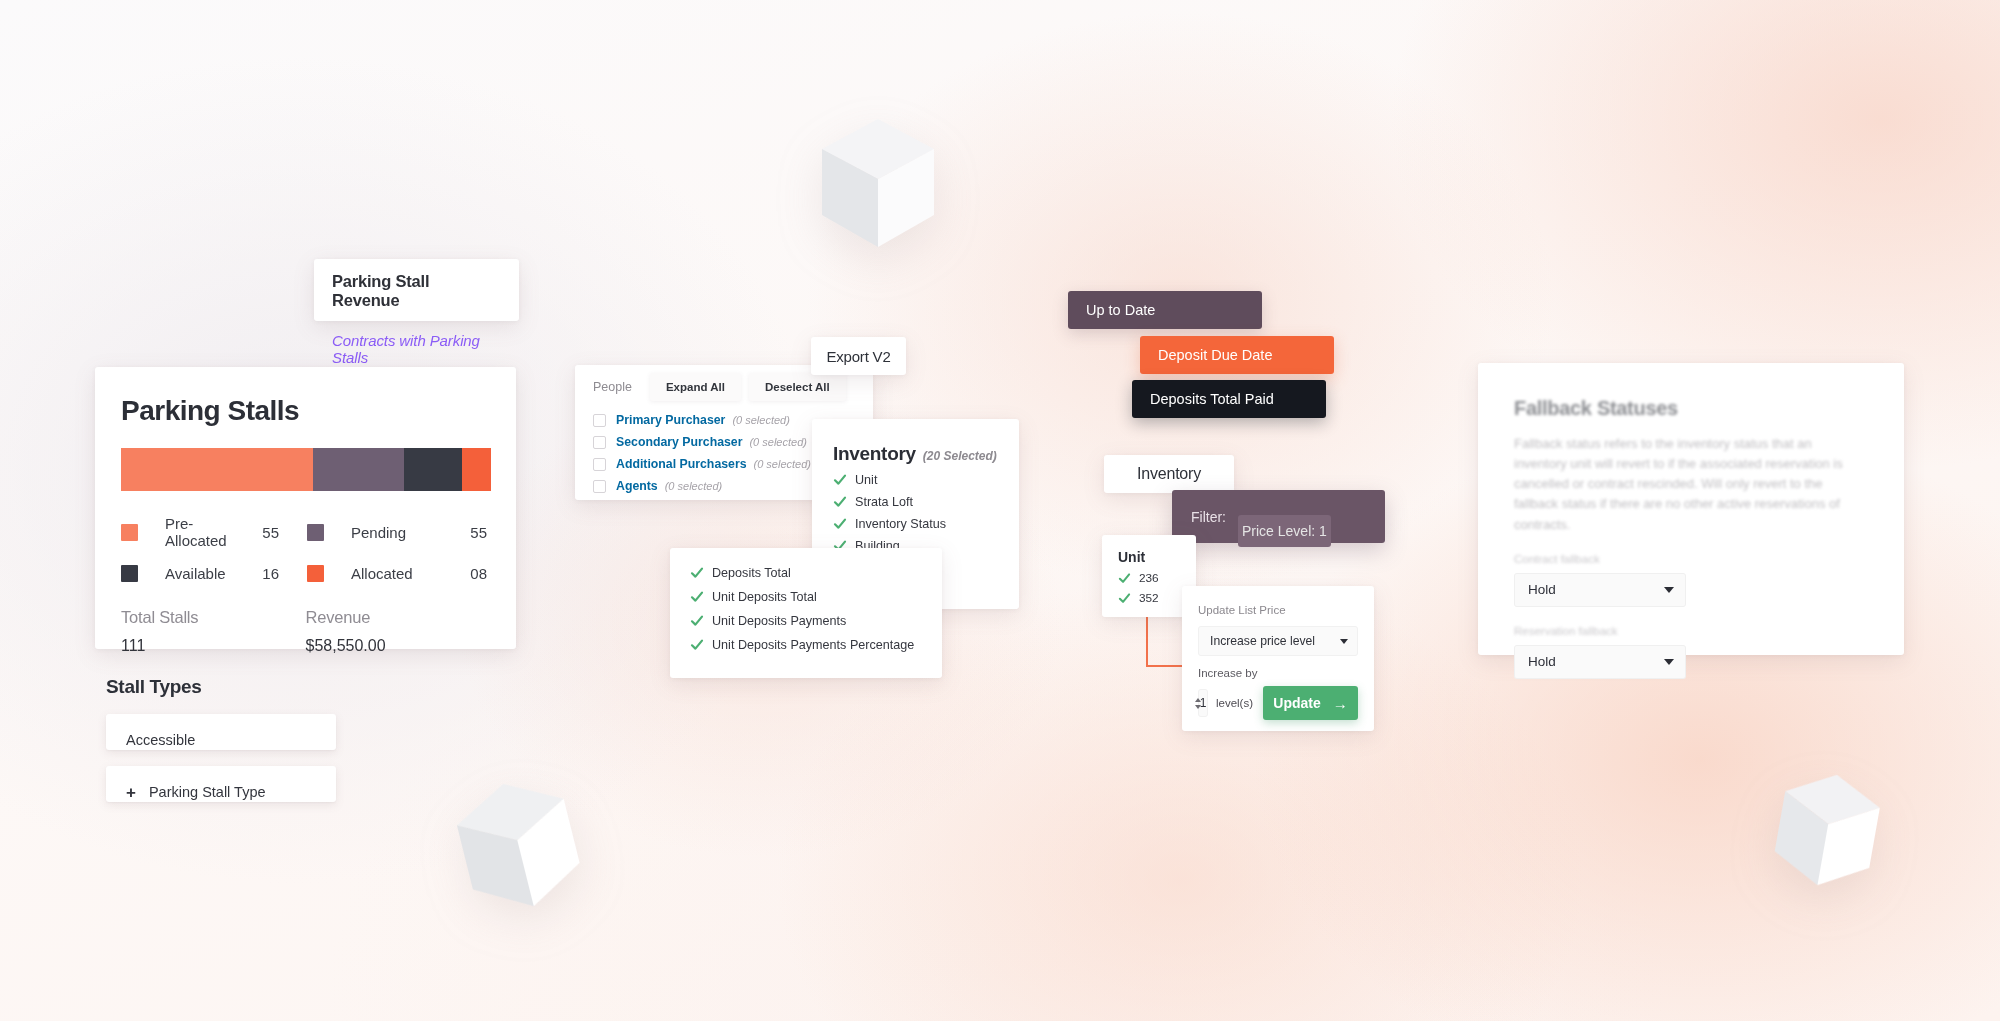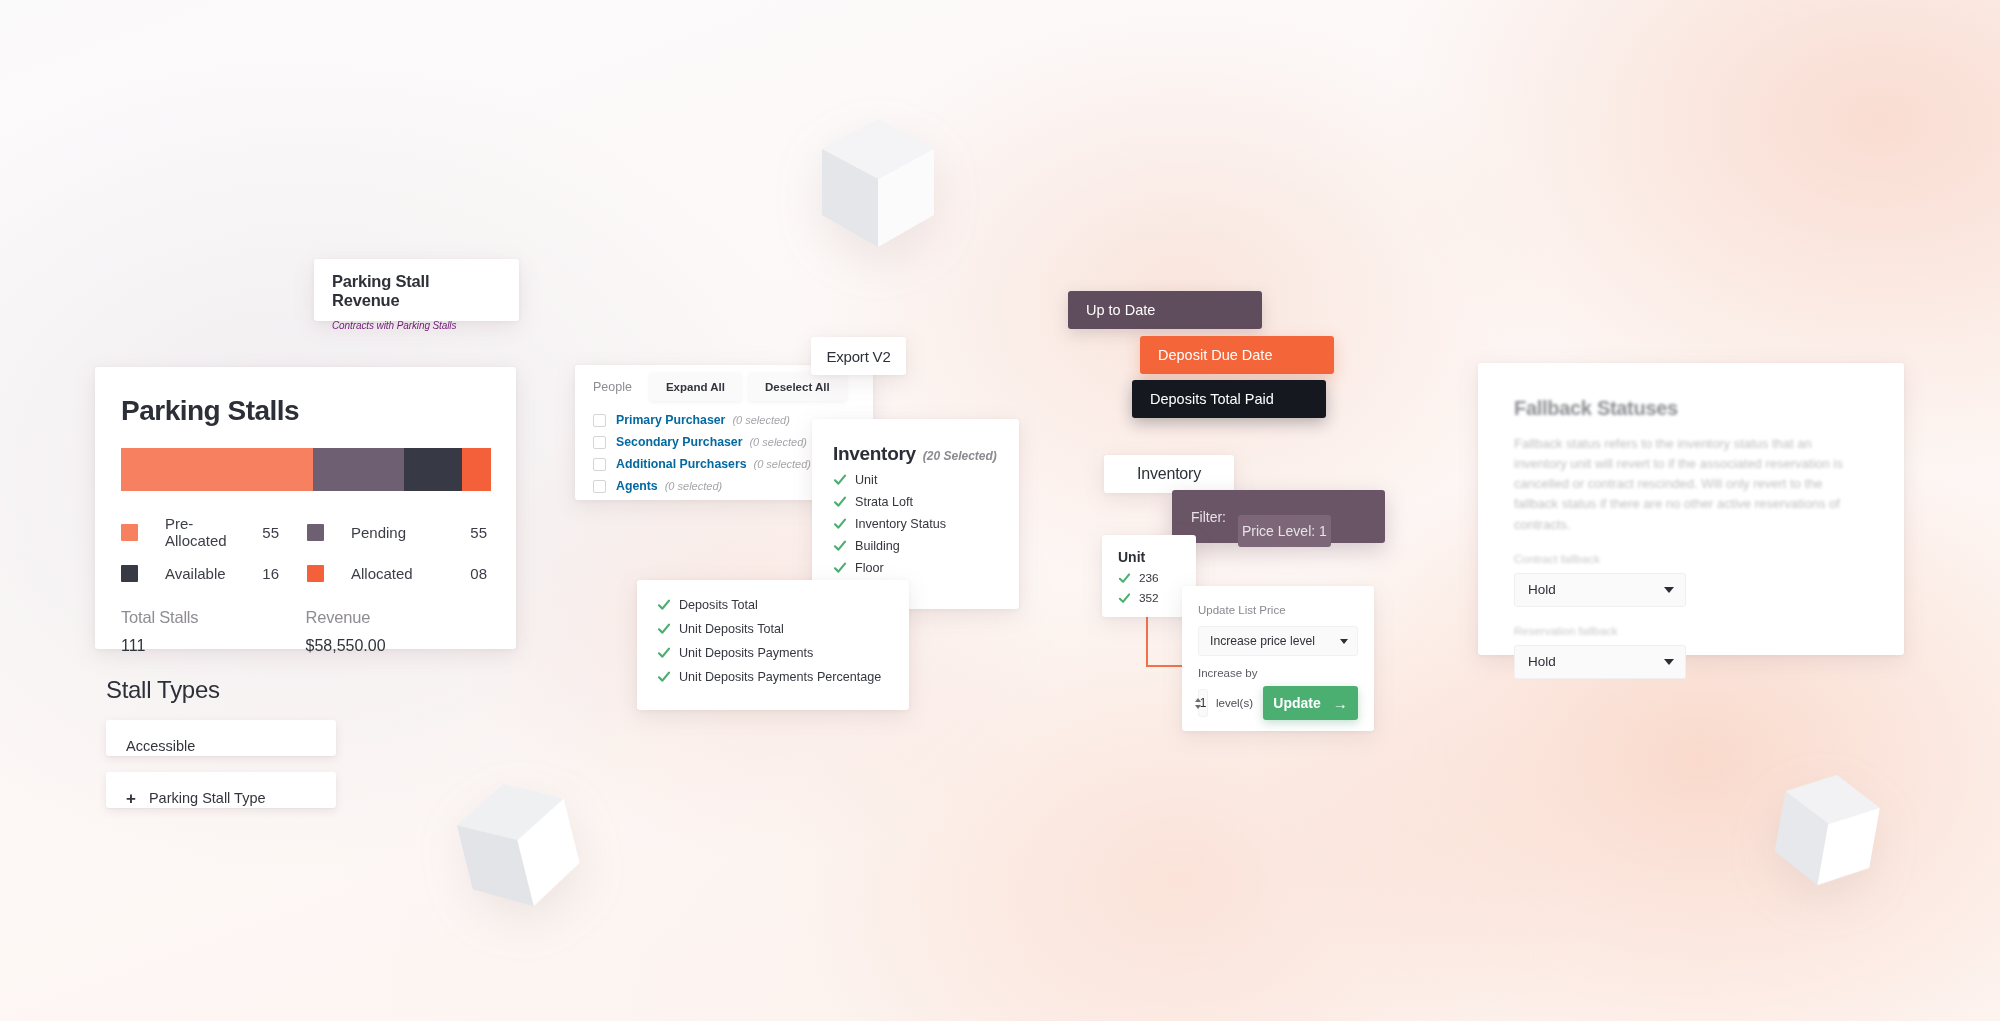--- a/index.html
+++ b/index.html
@@ -36,21 +36,21 @@
   .card {
     position: absolute;
     background: #ffffff;
     border-radius: 3px;
     box-shadow: 0 6px 22px rgba(120,100,105,0.13), 0 1px 4px rgba(120,100,105,0.07);
   }
 
   
   #revenue-tooltip { left: 314px; top: 259px; width: 205px; height: 62px; padding: 13px 18px 0 18px; }
   #revenue-tooltip .t-title { font-size: 16.5px; color: #2f3138; font-weight: 700; letter-spacing: -0.2px; }
-  #revenue-tooltip .t-sub { font-size: 10px; color: #701a75; font-style: italic; margin-top: 10px; letter-spacing: -0.1px; }
+  #revenue-tooltip .t-sub { font-size: 15px; color: #8b5cf6; font-style: italic; margin-top: 22px; letter-spacing: -0.1px; }
 
   
   #parking-stalls-card { left: 95px; top: 367px; width: 421px; height: 282px; padding: 28px 26px 0 26px; }
   #parking-stalls-card .ps-title { font-size: 28px; font-weight: 700; color: #2c2f37; letter-spacing: -0.5px; }
 
   .stack-bar { display: flex; height: 43px; margin-top: 21px; width: 370px; }
   .stack-seg { height: 100%; }
 
   .legend { margin-top: 24px; width: 372px; display: flex; flex-wrap: wrap; }
   .legend-item { width: 50%; display: flex; align-items: center; margin-bottom: 16px; gap: 12px; }
@@ -60,21 +60,21 @@
   .legend-item:nth-child(2) .legend-value,
   .legend-item:nth-child(4) .legend-value { padding-right: 6px; }
 
   .totals { display: flex; margin-top: 10px; }
   .total-block { width: 50%; }
   .total-label { font-size: 16.5px; color: #8f8c93; letter-spacing: -0.2px; }
   .total-value { font-size: 16px; color: #32343b; margin-top: 10px; }
 
   
   #stall-types { position: absolute; left: 106px; top: 676px; width: 230px; }
-  #stall-types .st-title { font-size: 24px; font-weight: 400; color: #2d3038; letter-spacing: -0.3px; }
+  #stall-types .st-title { font-size: 19px; font-weight: 700; color: #2d3038; letter-spacing: -0.3px; }
   .st-chip {
     margin-top: 16px; height: 36px; background: #ffffff; border-radius: 3px;
     display: flex; align-items: center; padding: 16px 0 0 20px;
     font-size: 14.5px; color: #33353d;
     box-shadow: 0 3px 10px rgba(120,100,105,0.12), 0 1px 2px rgba(120,100,105,0.06);
   }
   .st-chip .plus { font-size: 17px; font-weight: 700; color: #33353d; margin-right: 13px; line-height: 1; }
 
   
   #people-panel { left: 575px; top: 365px; width: 298px; height: 135px; padding: 0; text-align: right; }
@@ -97,21 +97,21 @@
   
   #inventory-panel { left: 812px; top: 419px; width: 207px; height: 190px; padding: 24px 0 0 21px; }
   .inv-head { display: flex; align-items: baseline; }
   .inv-title { font-size: 19px; font-weight: 700; color: #2b2e36; letter-spacing: -0.3px; }
   .inv-sel { font-size: 12px; font-style: italic; font-weight: 700; color: #8d8a90; margin-left: 7px; }
   .chk-row { display: flex; align-items: center; margin-top: 8px; }
   .chk-row .tick { flex: none; }
   .chk-row .chk-label { font-size: 12.6px; color: #35373f; margin-left: 8px; }
 
   
-  #deposits-panel { left: 637px; top: 548px; width: 272px; height: 130px; padding: 18px 0 0 20px; margin-top: 32px; }
+  #deposits-panel { left: 670px; top: 548px; width: 272px; height: 130px; padding: 18px 0 0 20px; }
   #deposits-panel .chk-row { margin-top: 10px; }
   #deposits-panel .chk-row:first-child { margin-top: 0; }
 
   
   .pill { position: absolute; border-radius: 3px; display: flex; align-items: center; padding-left: 18px; color: #ffffff; }
   #pill-uptodate { left: 1068px; top: 291px; width: 194px; height: 38px; background: #5f4c5c; font-size: 14.5px; box-shadow: 0 5px 16px rgba(110,85,100,0.22); }
   #pill-depositdue { left: 1140px; top: 336px; width: 194px; height: 38px; background: #f4663a; font-size: 14.5px; box-shadow: 0 5px 16px rgba(230,110,70,0.30); }
   #pill-depositpaid { left: 1132px; top: 380px; width: 194px; height: 38px; background: #15181f; font-size: 14.5px; box-shadow: 0 5px 16px rgba(20,25,35,0.30); }
 
   

